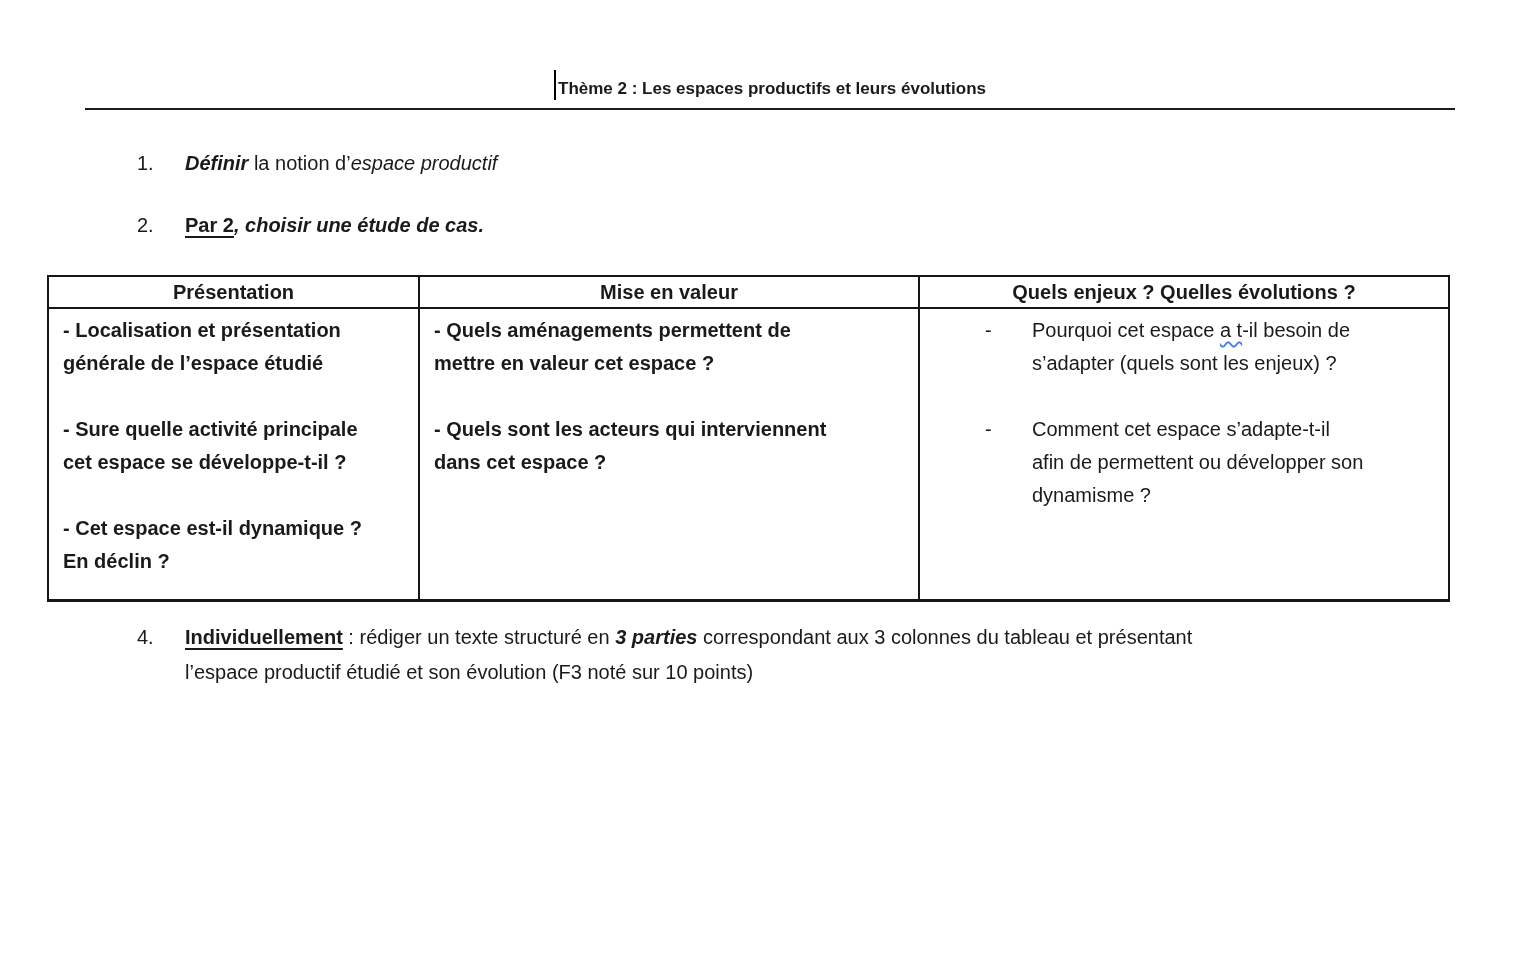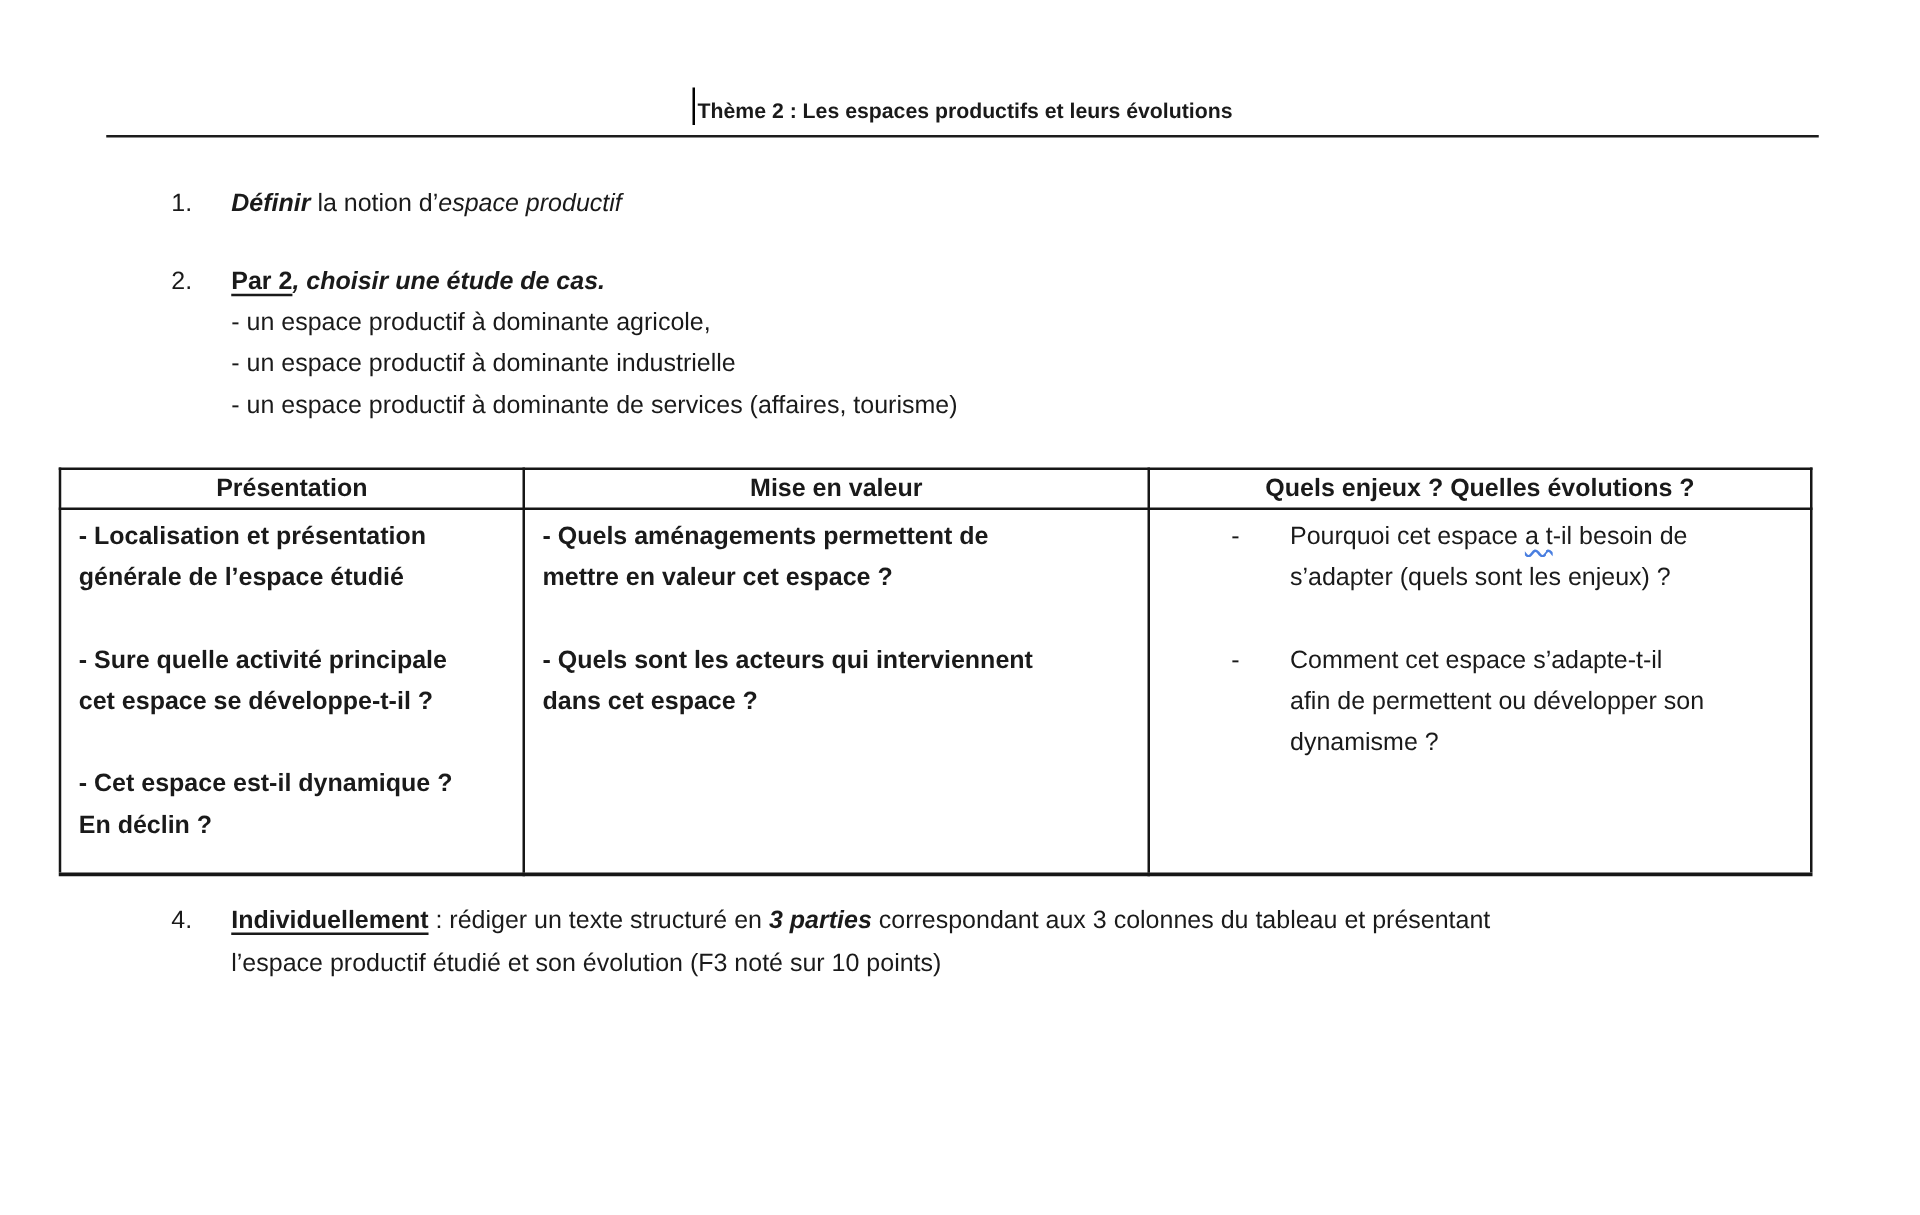--- a/index.html
+++ b/index.html
@@ -102,25 +102,20 @@
   </div>
 
   <div class="li item-1">
     <span class="num">1.</span><span class="b">Définir</span><span> la notion d’</span><span class="i">espace productif</span>
   </div>
 
   <div class="item-2">
     <div class="li">
       <span class="num">2.</span><span class="bu">Par 2</span><span class="b">, choisir une étude de cas.</span>
     </div>
-    <div class="sublines">
-      <div>- un espace productif à dominante agricole,</div>
-      <div>- un espace productif à dominante industrielle</div>
-      <div>- un espace productif à dominante de services (affaires, tourisme)</div>
-    </div>
   </div>
 
 
   <table class="grid">
     <colgroup>
       <col style="width:371px">
       <col style="width:500px">
       <col style="width:530px">
     </colgroup>
     <thead>

